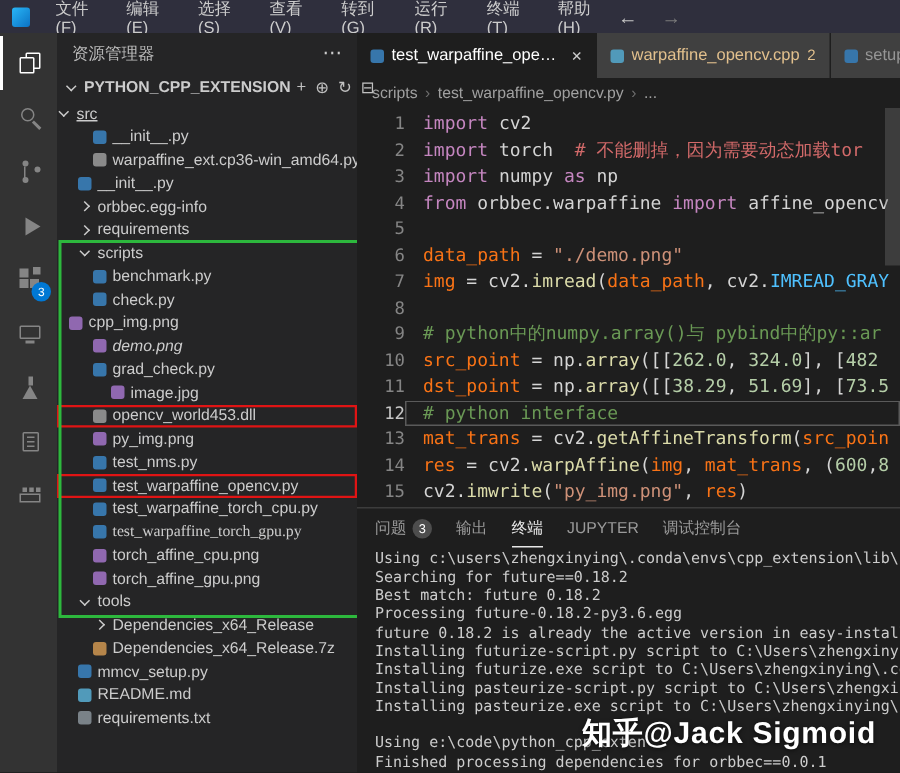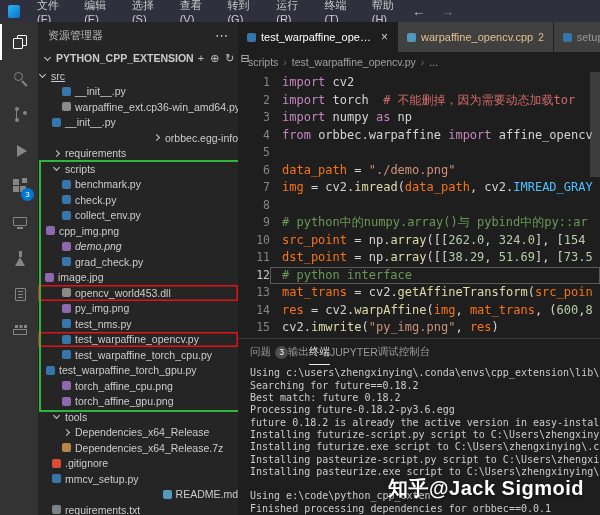--- a/index.html
+++ b/index.html
@@ -83,21 +83,21 @@
 .ln{flex:0 0 32px;width:32px;text-align:right;color:#858585;font-size:11.5px;line-height:17.5px}
 .lc{flex:1;padding-left:12px;white-space:pre;line-height:17.5px;overflow:hidden}
 .cl.current .ln{color:#c6c6c6}
 .cl.current .lc{box-shadow:inset 0 0 0 1px #5a5a5a}
 .tk-kw{color:#c586c0}.tk-pl{color:#d4d4d4}.tk-var{color:#f97316}.tk-fn{color:#dcdcaa}
 .tk-str{color:#ce9178}.tk-num{color:#b5cea8}.tk-cm{color:#6a9955}.tk-cmr{color:#d16969}.tk-const{color:#4fc1ff}
 .scrollbar{position:absolute;right:0;top:0;width:10px;height:105px;background:rgba(121,121,121,.35)}
 
 
 .panel{flex:0 0 176px;border-top:1px solid #3c3c3c;display:flex;flex-direction:column;background:#1e1e1e}
-.panel-tabs{flex:0 0 26px;display:flex;align-items:flex-start;gap:0;padding:0 12px;font-size:10.5px;color:#9a9a9a}
+.panel-tabs{flex:0 0 26px;display:flex;align-items:flex-start;gap:16px;padding:0 12px;font-size:10.5px;color:#9a9a9a}
 .ptab{display:flex;align-items:center;gap:4px;height:100%;cursor:pointer}
 .ptab.active{color:#e7e7e7;box-shadow:inset 0 -1px 0 #e7e7e7}
 .ptab-badge{background:#4d4d4d;color:#ffffff;border-radius:8px;min-width:13px;height:13px;font-size:8.5px;display:flex;align-items:center;justify-content:center;padding:0 3px}
 .terminal{flex:1;padding:2px 0 0 12px;font-family:"DejaVu Sans Mono","Liberation Mono",monospace;font-size:10px;line-height:12.3px;color:#cccccc;overflow:hidden}
 .tl{white-space:pre;height:12.3px;overflow:hidden}
 
 .watermark{position:absolute;right:16px;bottom:13px;font-size:20px;font-weight:bold;color:#ffffff;text-shadow:0 1px 3px rgba(0,0,0,.65);letter-spacing:.5px;z-index:20}
 </style>
 </head>
 <body>
@@ -179,57 +179,53 @@
             <span class="row-label">__init__.py</span>
           </div>
           <div class="row" style="padding-left: 24px;">
             <span class="fi fi-binary"></span>
             <span class="row-label">warpaffine_ext.cp36-win_amd64.pyd</span>
           </div>
           <div class="row" style="padding-left: 14px;">
             <span class="fi fi-python"></span>
             <span class="row-label">__init__.py</span>
           </div>
-          <div class="row" style="padding-left: 14px; justify-content: flex-end;">
+          <div class="row" style="padding-left: 14px;">
             <span class="chev"></span>
             <span class="row-label">orbbec.egg-info</span>
           </div>
           <div class="row" style="padding-left: 14px;">
             <span class="chev"></span>
             <span class="row-label">requirements</span>
           </div>
           <div class="row" style="padding-left: 14px;">
             <span class="chev down"></span>
             <span class="row-label">scripts</span>
           </div>
           <div class="row" style="padding-left: 24px;">
             <span class="fi fi-python"></span>
             <span class="row-label">benchmark.py</span>
           </div>
           <div class="row" style="padding-left: 24px;">
             <span class="fi fi-python"></span>
             <span class="row-label">check.py</span>
           </div>
-          <div class="row" style="padding-left: 24px;">
-            <span class="fi fi-python"></span>
-            <span class="row-label">collect_env.py</span>
-          </div>
           <div class="row" style="padding-left: 8px;">
             <span class="fi fi-image"></span>
             <span class="row-label">cpp_img.png</span>
           </div>
           <div class="row" style="padding-left: 24px; font-style: italic;">
             <span class="fi fi-image"></span>
             <span class="row-label">demo.png</span>
           </div>
           <div class="row" style="padding-left: 24px;">
             <span class="fi fi-python"></span>
             <span class="row-label">grad_check.py</span>
           </div>
-          <div class="row" style="padding-left: 7px;">
+          <div class="row" style="padding-left: 36px;">
             <span class="fi fi-image"></span>
             <span class="row-label">image.jpg</span>
           </div>
           <div class="row red" style="padding-left: 24px;">
             <span class="fi fi-binary"></span>
             <span class="row-label">opencv_world453.dll</span>
           </div>
           <div class="row" style="padding-left: 24px;">
             <span class="fi fi-image"></span>
             <span class="row-label">py_img.png</span>
@@ -239,21 +235,21 @@
             <span class="row-label">test_nms.py</span>
           </div>
           <div class="row red" style="padding-left: 24px;">
             <span class="fi fi-python"></span>
             <span class="row-label">test_warpaffine_opencv.py</span>
           </div>
           <div class="row" style="padding-left: 24px;">
             <span class="fi fi-python"></span>
             <span class="row-label">test_warpaffine_torch_cpu.py</span>
           </div>
-          <div class="row" style="padding-left: 8px;">
+          <div class="row" style="padding-left: 24px; font-family: Liberation Serif, serif;">
             <span class="fi fi-python"></span>
             <span class="row-label">test_warpaffine_torch_gpu.py</span>
           </div>
           <div class="row" style="padding-left: 24px;">
             <span class="fi fi-image"></span>
             <span class="row-label">torch_affine_cpu.png</span>
           </div>
           <div class="row" style="padding-left: 24px;">
             <span class="fi fi-image"></span>
             <span class="row-label">torch_affine_gpu.png</span>
@@ -264,28 +260,24 @@
           </div>
           <div class="row" style="padding-left: 24px;">
             <span class="chev"></span>
             <span class="row-label">Dependencies_x64_Release</span>
           </div>
           <div class="row" style="padding-left: 24px;">
             <span class="fi fi-archive"></span>
             <span class="row-label">Dependencies_x64_Release.7z</span>
           </div>
           <div class="row" style="padding-left: 14px;">
-            <span class="fi fi-git"></span>
-            <span class="row-label">.gitignore</span>
-          </div>
-          <div class="row" style="padding-left: 14px;">
             <span class="fi fi-python"></span>
             <span class="row-label">mmcv_setup.py</span>
           </div>
-          <div class="row" style="padding-left: 14px; justify-content: flex-end;">
+          <div class="row" style="padding-left: 14px;">
             <span class="fi fi-markdown"></span>
             <span class="row-label">README.md</span>
           </div>
           <div class="row" style="padding-left: 14px;">
             <span class="fi fi-text"></span>
             <span class="row-label">requirements.txt</span>
           </div>
         </div>
     </div>
 
@@ -346,21 +338,21 @@
             <div class="cl">
               <span class="ln">8</span>
               <span class="lc"></span>
             </div>
             <div class="cl">
               <span class="ln">9</span>
               <span class="lc"><span class="tk-cm"># python中的numpy.array()与 pybind中的py::ar</span></span>
             </div>
             <div class="cl">
               <span class="ln">10</span>
-              <span class="lc"><span class="tk-var">src_point</span><span class="tk-pl"> = np.</span><span class="tk-fn">array</span><span class="tk-pl">([[</span><span class="tk-num">262.0</span><span class="tk-pl">, </span><span class="tk-num">324.0</span><span class="tk-pl">], [</span><span class="tk-num">154</span></span>
+              <span class="lc"><span class="tk-var">src_point</span><span class="tk-pl"> = np.</span><span class="tk-fn">array</span><span class="tk-pl">([[</span><span class="tk-num">262.0</span><span class="tk-pl">, </span><span class="tk-num">324.0</span><span class="tk-pl">], [</span><span class="tk-num">482</span></span>
             </div>
             <div class="cl">
               <span class="ln">11</span>
               <span class="lc"><span class="tk-var">dst_point</span><span class="tk-pl"> = np.</span><span class="tk-fn">array</span><span class="tk-pl">([[</span><span class="tk-num">38.29</span><span class="tk-pl">, </span><span class="tk-num">51.69</span><span class="tk-pl">], [</span><span class="tk-num">73.5</span></span>
             </div>
             <div class="cl current">
               <span class="ln">12</span>
               <span class="lc"><span class="tk-cm"># python interface</span></span>
             </div>
             <div class="cl">

